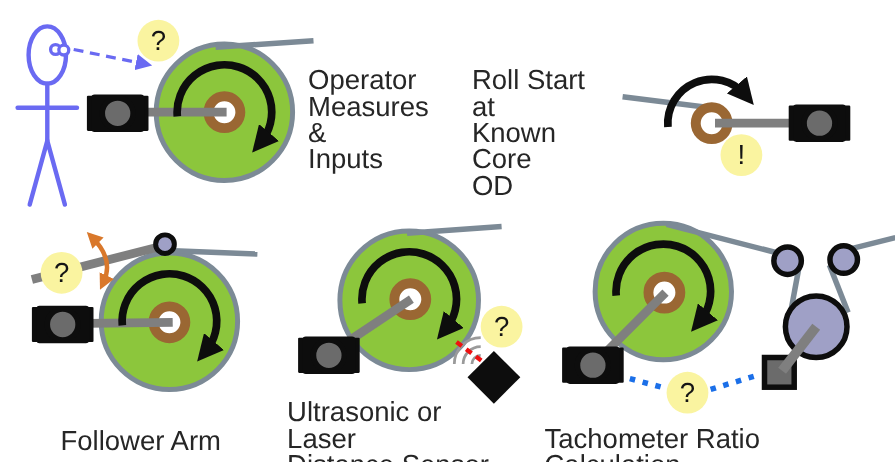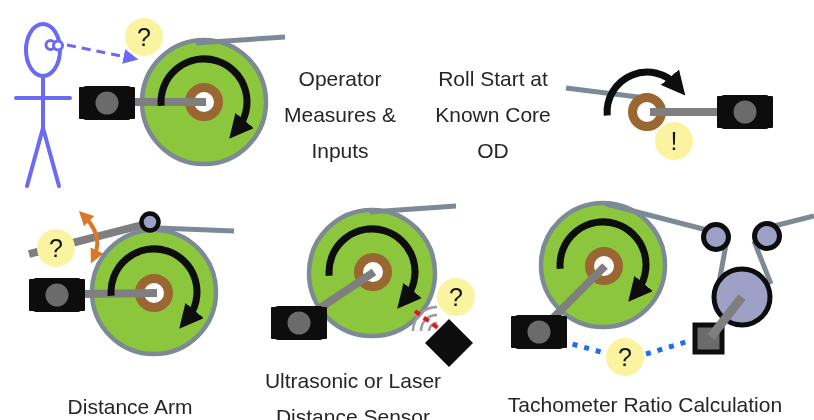--- a/index.html
+++ b/index.html
@@ -2,22 +2,22 @@
 <html style="--green: #8CC63C; --slate: #7C8A96; --brown: #9A6733; --motor: #6B6B6B; --shaft: #7F7F7F; --purple: #9FA0C6; --figure: #6A6AF2; --badge: #FAF4A0; --orange: #D9782B; --red: #EE1111; --blue: #1B6FE8; --text: #262626; --black: #0D0D0D;"><head>
 <meta charset="utf-8">
 <style>
   html,body{margin:0;padding:0;background:#fff;}
   .canvas{
     position:relative;width:814px;height:420px;background:#ffffff;
     font-family:"Liberation Sans",sans-serif;overflow:hidden;
   }
   .canvas svg{position:absolute;left:0;top:0;}
   .caption{
-    position:absolute;text-align:center;white-space:pre-line;
-    font-size:21px;line-height:36px;color:var(--text);
+    position:absolute;text-align:left;white-space:pre-line;
+    font-size:25px;line-height:24px;color:var(--text);
   }
   .badge{
     position:absolute;width:38px;height:38px;border-radius:50%;
     background:var(--badge);display:flex;align-items:center;justify-content:center;
     font-size:25px;line-height:1;color:#151515;
   }
   
   .roll{fill:var(--green);stroke:var(--slate);stroke-width:4.5;}
   .core{fill:#ffffff;stroke:var(--brown);stroke-width:9;}
   .web{stroke:var(--slate);stroke-width:5;fill:none;}
@@ -170,17 +170,17 @@
   <div class="badge" style="left:606px;top:338px">
     <span>?</span>
   </div>
 
   <div class="caption" style="left:280px;top:61px;width:120px">Operator
 Measures &amp;
 Inputs</div>
   <div class="caption" style="left:429px;top:61px;width:128px">Roll Start at
 Known Core
 OD</div>
-  <div class="caption" style="left:55px;top:389px;width:150px">Distance Arm</div>
+  <div class="caption" style="left:55px;top:389px;width:150px">Follower Arm</div>
   <div class="caption" style="left:495px;top:387px;width:300px">Tachometer Ratio Calculation</div>
   <div class="caption" style="left:261px;top:363px;width:184px">Ultrasonic or Laser
 Distance Sensor</div>
 </div>
 
 </body></html>

